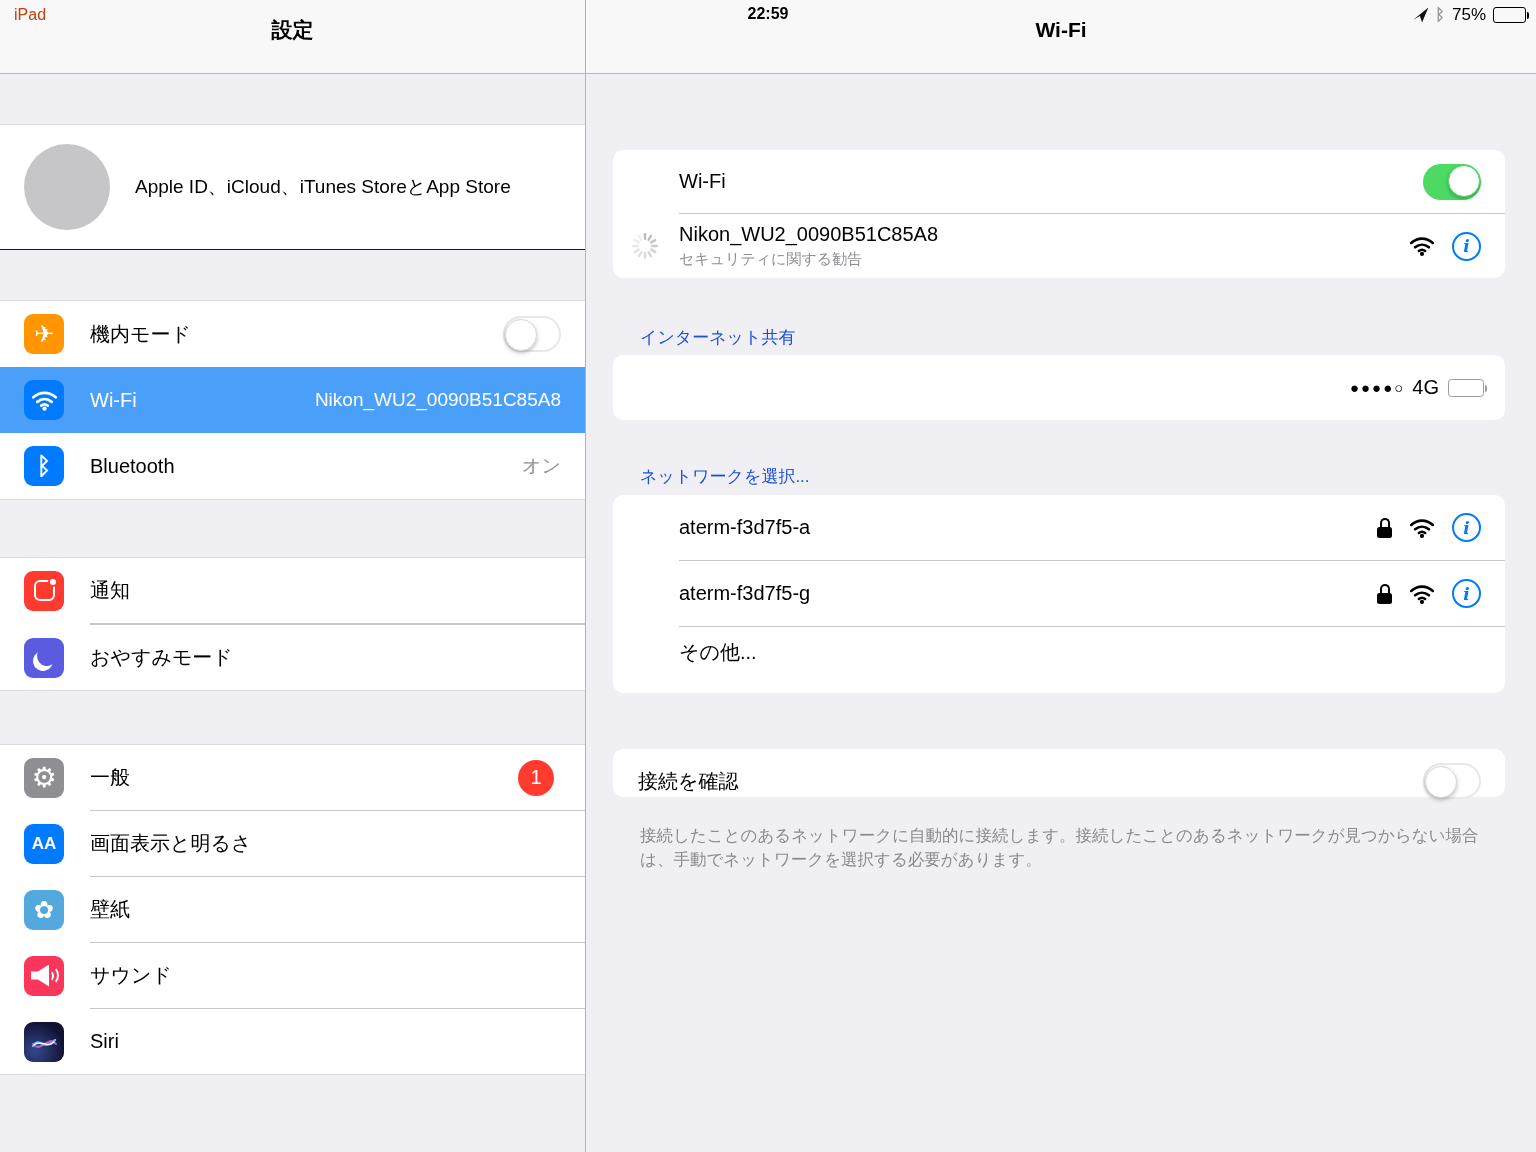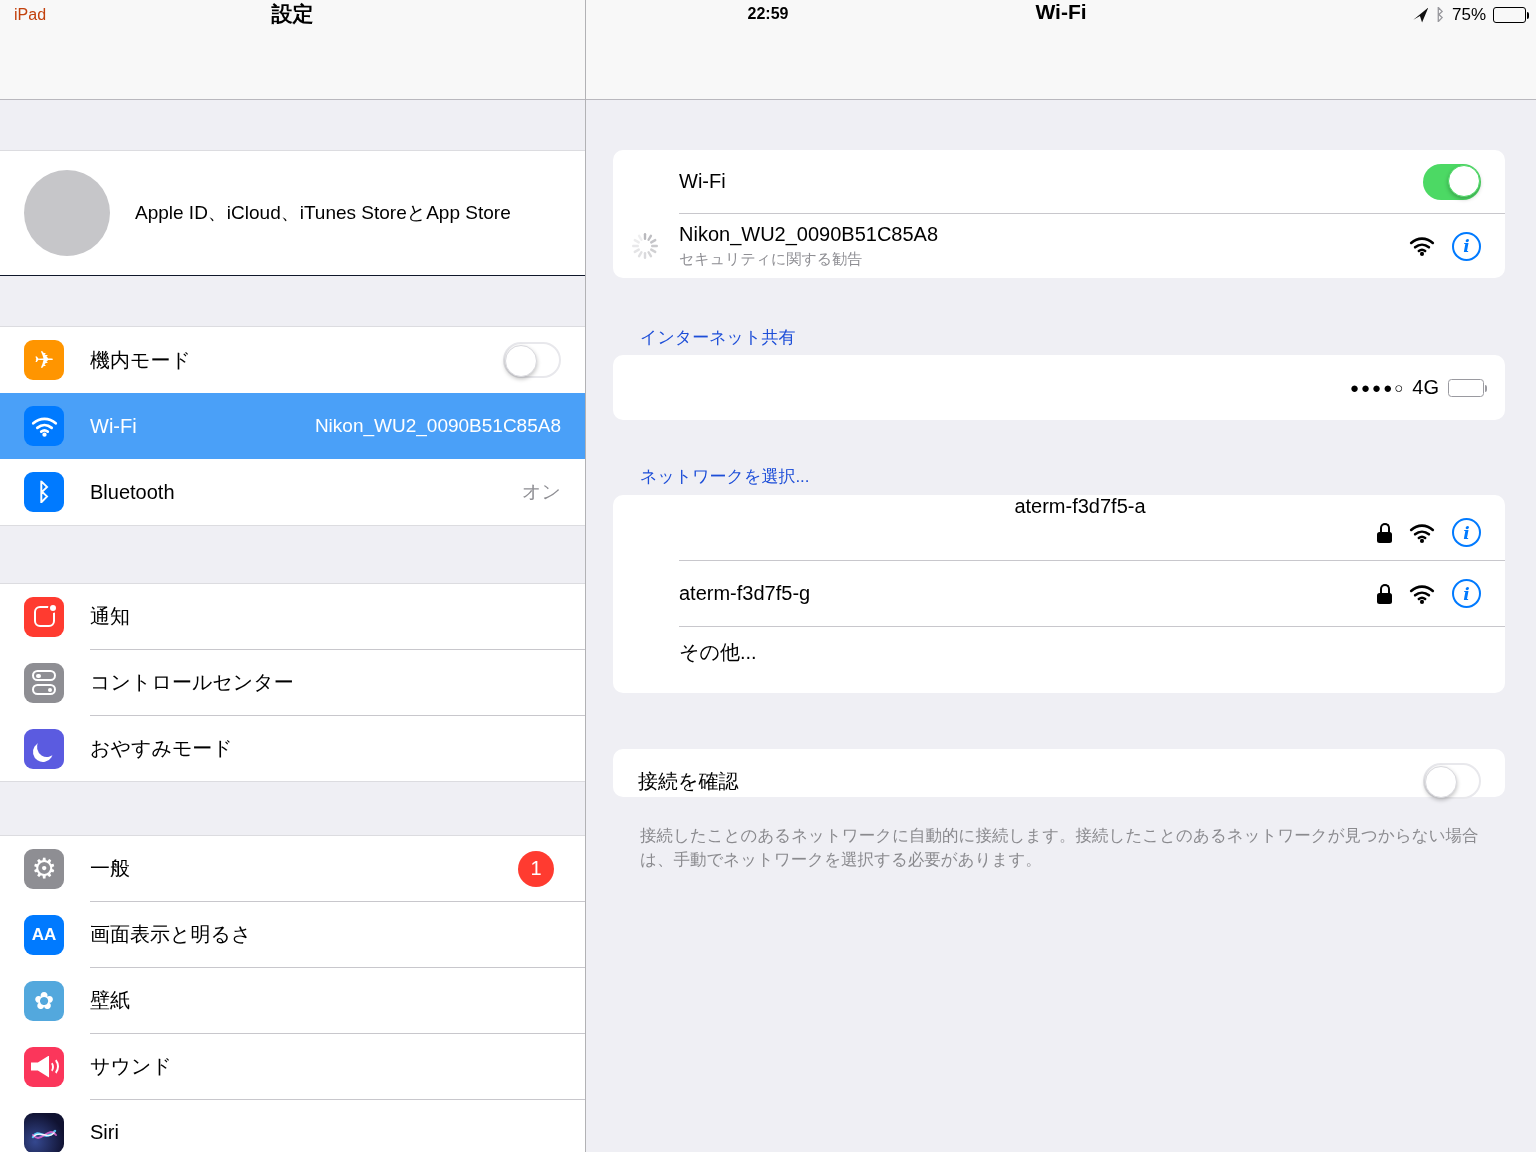--- a/index.html
+++ b/index.html
@@ -21,22 +21,22 @@
     clip-path:polygon(0 82%, 100% 0, 58% 100%, 44% 56%); }
   .bt-glyph { font-size:16px; color:#98989d; font-weight:bold; }
   .sb-pct { font-size:17px; }
   .batt { position:relative; width:33px; height:16px; border:1px solid #000; border-radius:3px; padding:1.5px; }
   .batt-fill { height:100%; background:#000; border-radius:1px; }
   .batt-tip { position:absolute; right:-4px; top:4px; width:2.5px; height:7px; background:#000; border-radius:0 2px 2px 0; }
 
   
   .sidebar { position:absolute; left:0; top:0; width:586px; height:1152px;
     background:#efeff4; border-right:1px solid #b2b2b5; }
-  .pane-header { height:100px; background:#f8f8f8; border-bottom:1px solid #b9b8be;
-    display:flex; align-items:flex-start; justify-content:center; padding-bottom:13px; }
+  .pane-header { height:74px; background:#f8f8f8; border-bottom:1px solid #b9b8be;
+    display:flex; align-items:center; justify-content:center; padding-bottom:13px; }
   .pane-title { font-size:21px; font-weight:bold; }
 
   .gap50 { height:50px; } .gap57 { height:57px; } .gap53 { height:53px; }
   .group { background:#fff; border-top:1px solid #dcdce0; border-bottom:1px solid #dcdce0; }
   .sep { height:1px; background:#c8c7cc; margin-left:90px; }
 
   .apple-row { height:126px; display:flex; align-items:center; padding:0 24px; background:#fff;
     border-top:1px solid #dcdce0; border-bottom:1px solid #0f172a; }
   .avatar { width:86px; height:86px; border-radius:50%; background:#c6c6c9; flex:0 0 auto; }
   .apple-label { margin-left:25px; font-size:19px; }
@@ -176,33 +176,20 @@
   <div class="group">
     <div class="srow">
       <div class="app-icon ic-red">
         <span class="notif-sq">
             <span class="notif-dot"></span>
           </span>
       </div>
       <div class="srow-label">通知</div>
     </div>
     <div class="sep"></div>
-    <div class="srow">
-      <div class="app-icon ic-gray">
-        <span class="cc-wrap">
-          <span class="cc-pill">
-              <span class="cc-dot l"></span>
-            </span>
-          <span class="cc-pill">
-              <span class="cc-dot r"></span>
-            </span>
-        </span>
-      </div>
-      <div class="srow-label">コントロールセンター</div>
-    </div>
     <div class="sep"></div>
     <div class="srow">
       <div class="app-icon ic-indigo">
         <span class="moon"></span>
       </div>
       <div class="srow-label">おやすみモード</div>
     </div>
   </div>
 
   <div class="gap53"></div>
@@ -308,21 +295,21 @@
   <div class="card" style="top:355px; height:65px;">
     <div class="mrow" style="height:65px; padding:0 21px 0 66px; justify-content:flex-end;">
       <span class="dots">●●●●○</span>
       <span class="g4">4G</span>
       <span class="batt-green"><span class="fill"></span><span class="tip"></span></span>
     </div>
   </div>
 
   <div class="section-label" style="top:465px;">ネットワークを選択...</div>
   <div class="card" style="top:495px;">
-    <div class="mrow" style="height:65px; padding:0 24px 0 66px;flex-direction:column;">
+    <div class="mrow" style="height:65px; padding:0 24px 0 66px;">
       <div class="net-name">aterm-f3d7f5-a</div>
       <div class="right-icons">
         <span class="lock">
             <span class="lock-shackle"></span>
             <span class="lock-body"></span>
           </span>
         <svg width="26" height="20" viewBox="0 0 24 18">
           <g fill="none" stroke="#000" stroke-width="2.4" stroke-linecap="round">
             <path d="M2 6.2 C8 0.8 16 0.8 22 6.2"></path>
             <path d="M5.6 10.2 C9.5 7 14.5 7 18.4 10.2"></path>

